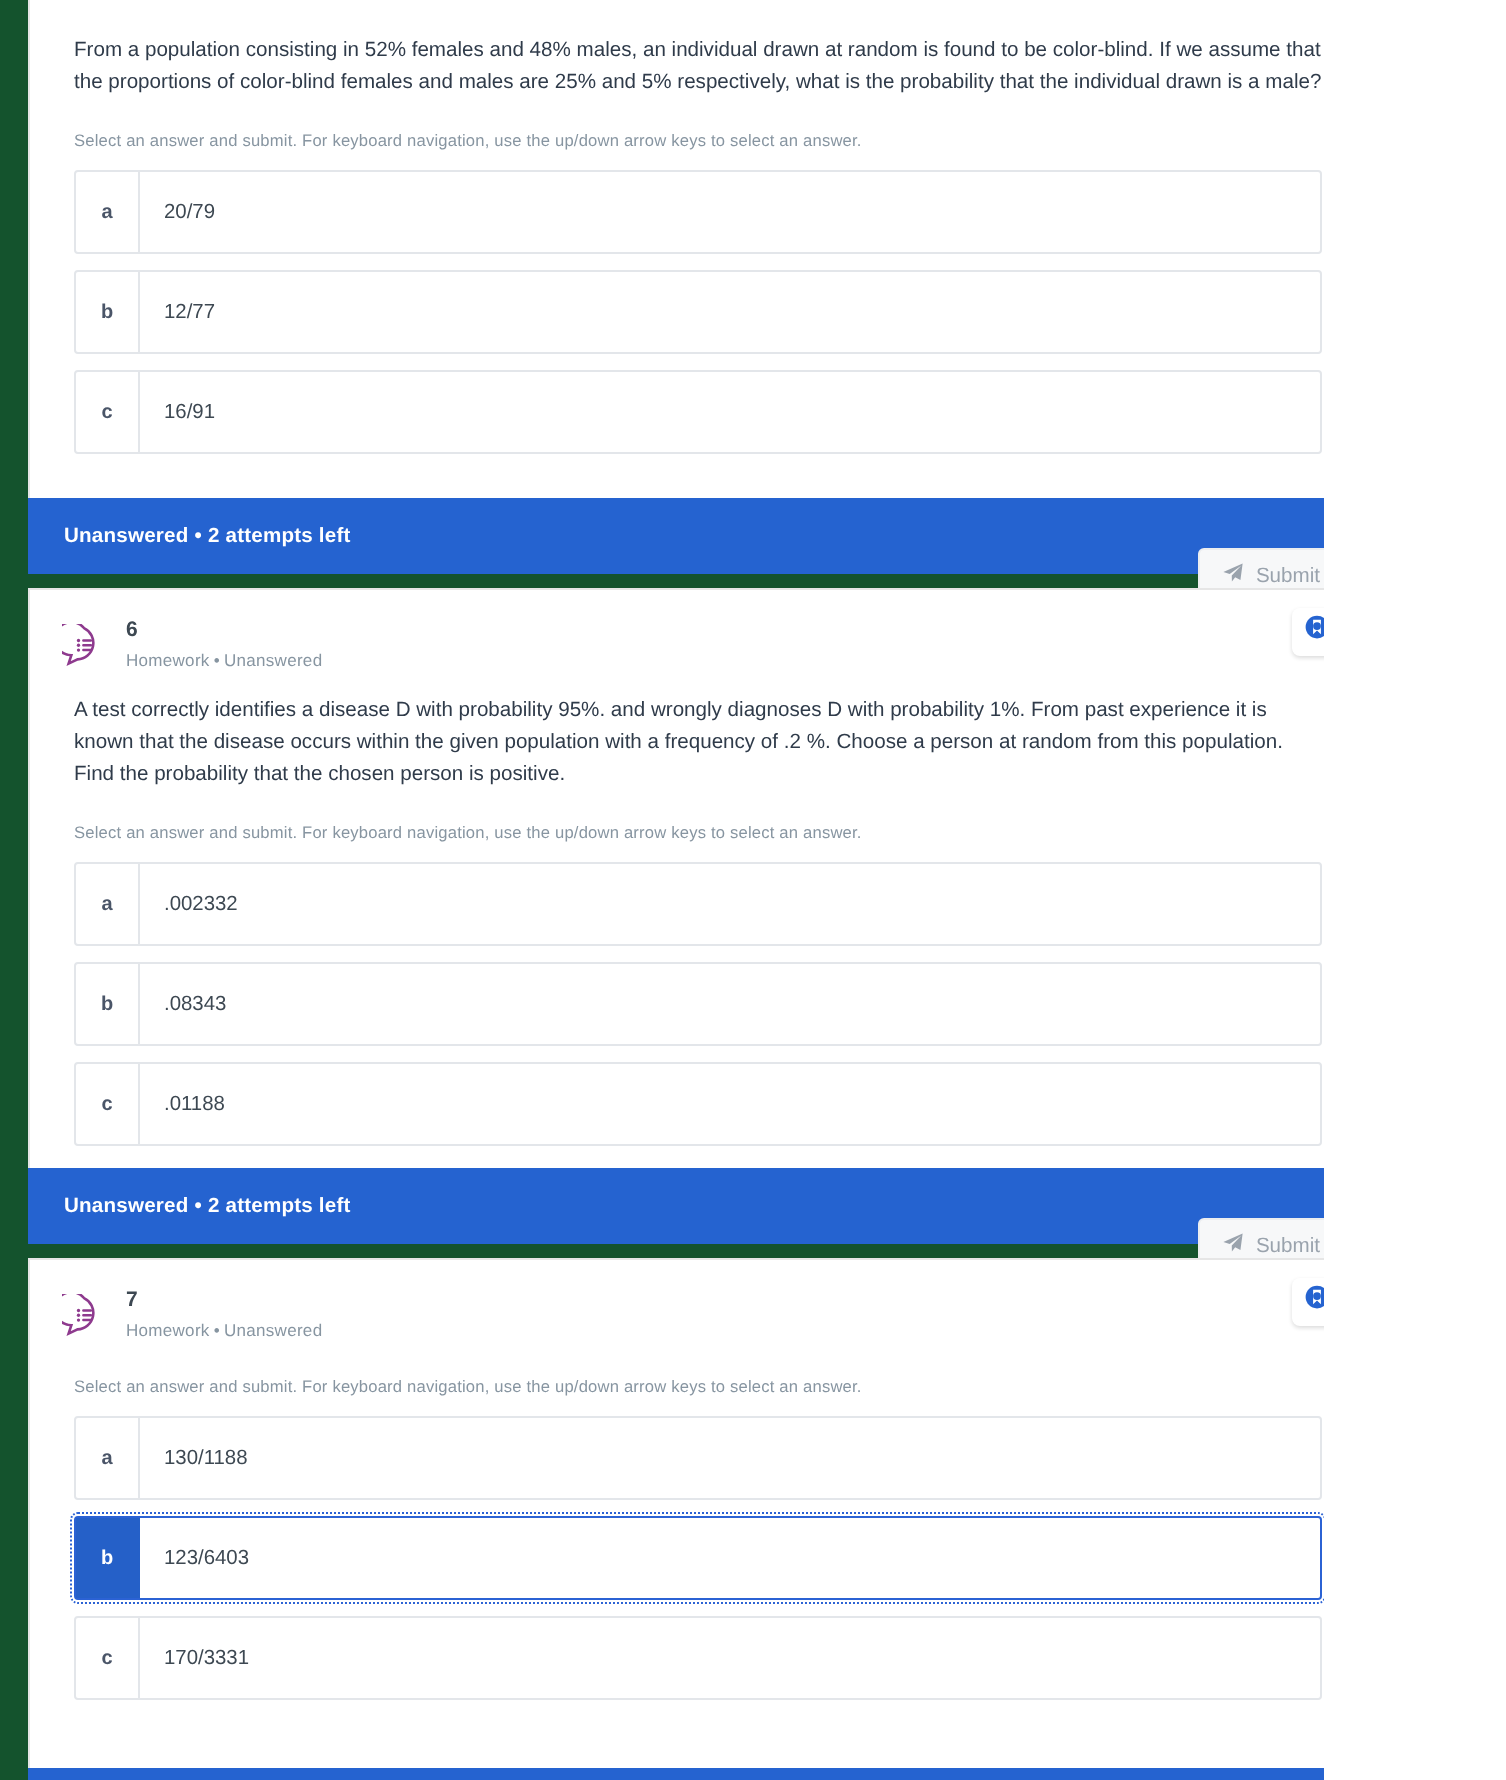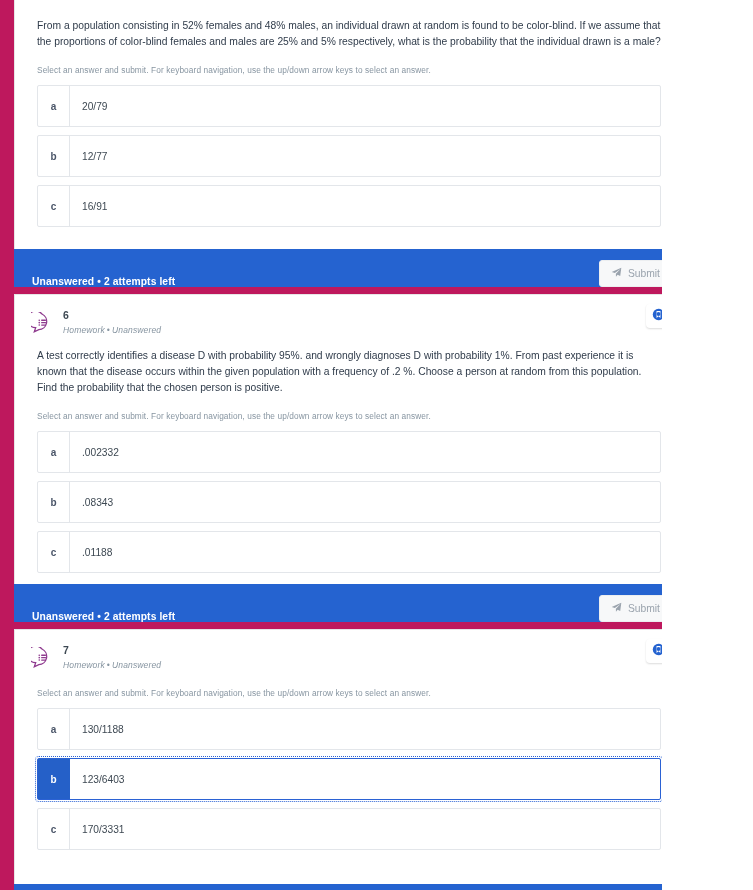--- a/index.html
+++ b/index.html
@@ -9,21 +9,21 @@
     height: 890px;
     background: #ffffff;
     font-family: "Liberation Sans", sans-serif;
     overflow: hidden;
   }
 
   .page {
     width: 662px;
     height: 890px;
     position: relative;
-    background: #be185d;
+    background: #14532d;
     overflow: hidden;
   }
 
   
   .qcard {
     position: absolute;
     left: 14px;
     width: 670px;
     background: #ffffff;
     border: 1px solid #e6e6e6;
@@ -57,21 +57,20 @@
     color: #3d4852;
     line-height: 13px;
     margin-bottom: 2px;
   }
 
   .qmeta {
     font-size: 8.5px;
     color: #8795a1;
     line-height: 12px;
     letter-spacing: 0.15px;
-    font-style: italic;
   }
 
   .qmeta .dot { padding: 0 2px; }
 
   .bookmark-btn {
     position: absolute;
     right: 13px;
     top: 9px;
     width: 24px;
     height: 24px;
@@ -146,21 +145,21 @@
   }
 
   
   .statusbar {
     position: absolute;
     left: 14px;
     width: 670px;
     height: 38px;
     background: #2563d0;
     display: flex;
-    align-items: flex-end;
+    align-items: center;
     justify-content: space-between;
     padding: 0 9px 0 18px;
   }
 
   .status-text {
     color: #ffffff;
     font-size: 10.3px;
     font-weight: bold;
     letter-spacing: .1px;
   }

